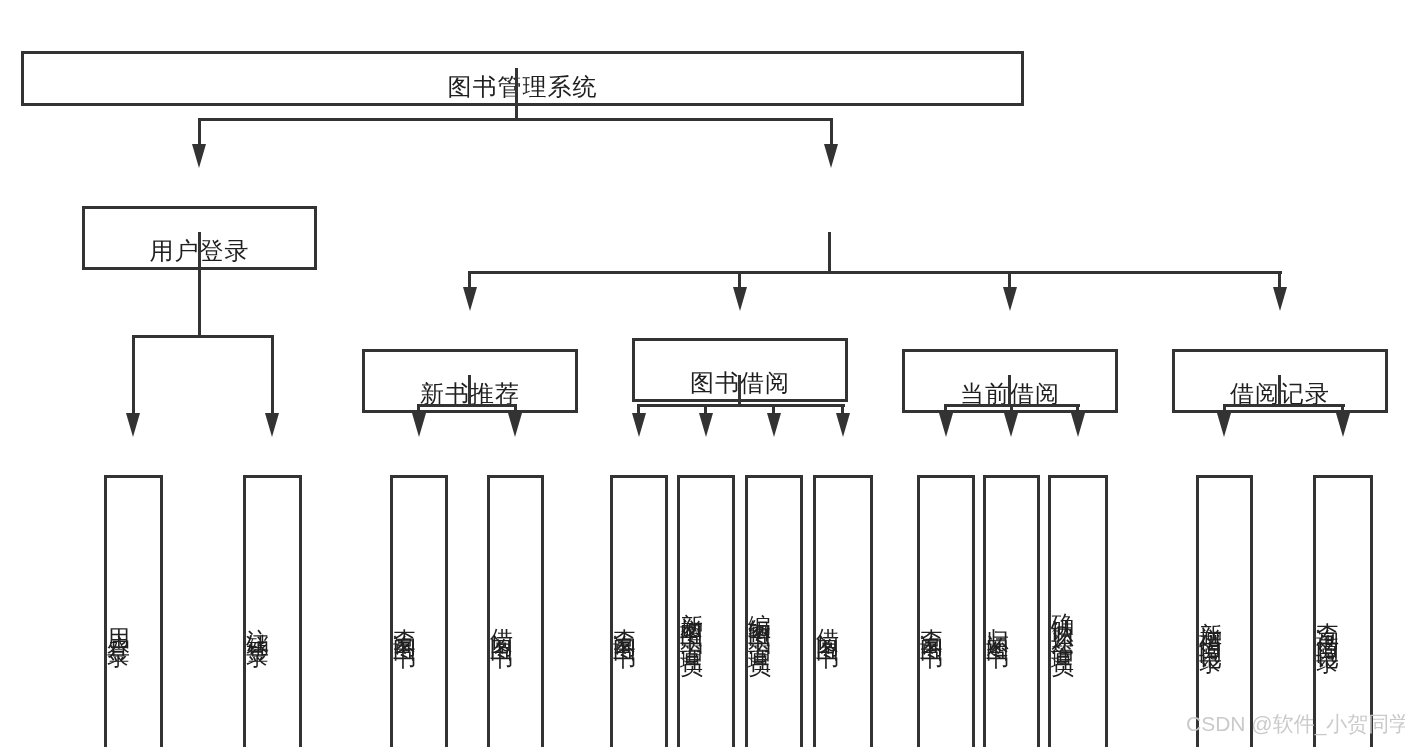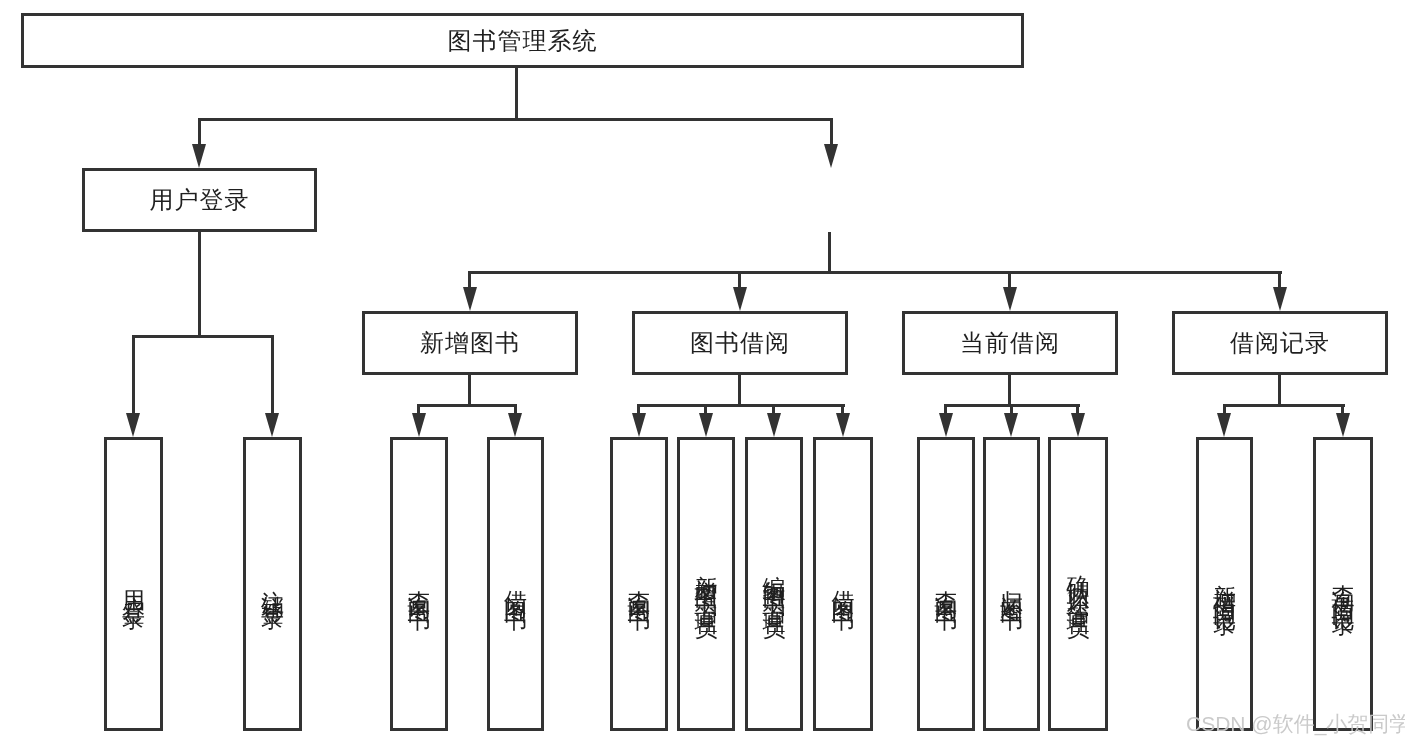--- a/index.html
+++ b/index.html
@@ -14,22 +14,23 @@
     width:1405px;height:747px;
     background:var(--box-bg);
     font-family:"Liberation Sans","DejaVu Sans",sans-serif;
     overflow:hidden;
   }
   .box{
     position:absolute;
     box-sizing:border-box;
     border:3px solid var(--line-color);
     background:var(--box-bg);
-    display:flex;align-items:center;justify-content:center;
+    display:flex;align-items:flex-end;justify-content:center;
     color:var(--text-color);
+    margin-top:38px;
   }
   .hbox{font-size:24px;letter-spacing:1px;white-space:nowrap;}
   .vbox{
     writing-mode:vertical-rl;
     text-orientation:mixed;
     font-size:23px;
     letter-spacing:6px;
     line-height:1;
   }
   .line{position:absolute;background:var(--line-color);}
@@ -81,23 +82,23 @@
   <div class="line" style="left:468px;top:274px;width:3px;height:16px"></div>
   <div class="line" style="left:738px;top:274px;width:3px;height:16px"></div>
   <div class="line" style="left:1008px;top:274px;width:3px;height:16px"></div>
   <div class="line" style="left:1278px;top:274px;width:3px;height:16px"></div>
   <div class="arrow" style="left:463px;top:287px"></div>
   <div class="arrow" style="left:733px;top:287px"></div>
   <div class="arrow" style="left:1003px;top:287px"></div>
   <div class="arrow" style="left:1273px;top:287px"></div>
 
   <div class="box hbox" style="left:362px;top:311px;width:216px;height:64px">
-    <span>新增图书</span>
+    <span>新书推荐</span>
   </div>
-  <div class="box hbox" style="left:632px;top:311px;width:216px;height:64px">
+  <div class="box hbox" style="left:632px;top:300px;width:216px;height:64px">
     <span>图书借阅</span>
   </div>
   <div class="box hbox" style="left:902px;top:311px;width:216px;height:64px">
     <span>当前借阅</span>
   </div>
   <div class="box hbox" style="left:1172px;top:311px;width:216px;height:64px">
     <span>借阅记录</span>
   </div>
 
   <div class="line" style="left:468px;top:375px;width:3px;height:32px"></div>

